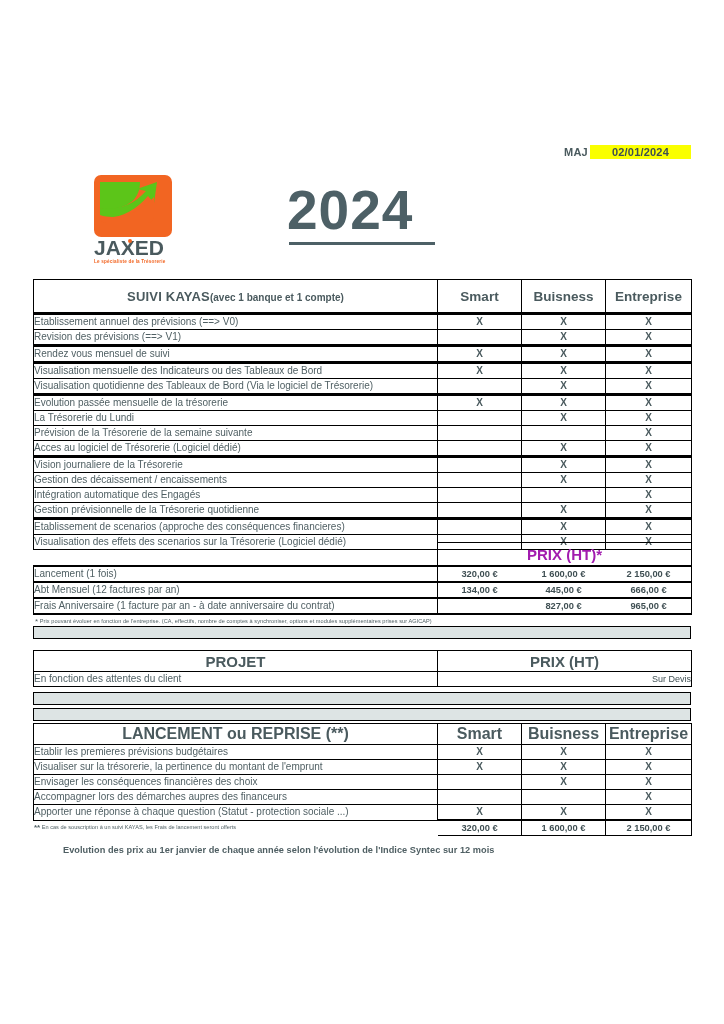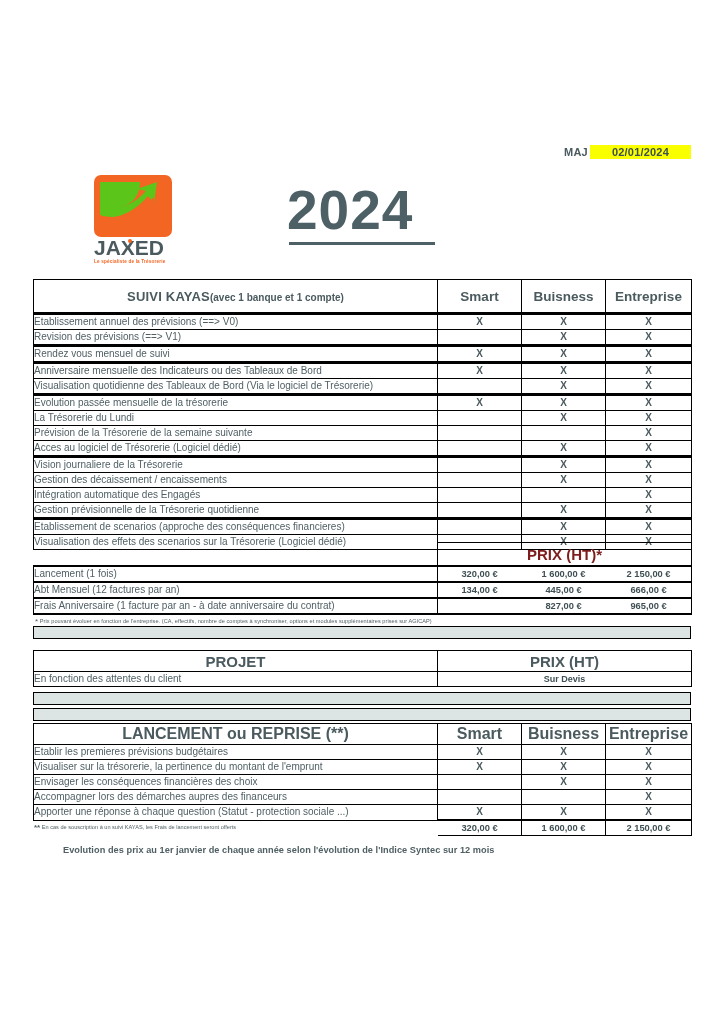--- a/index.html
+++ b/index.html
@@ -150,21 +150,21 @@
   
   #tbl-suivi { top: 279px; }
 
   
   #tbl-prix { top: 542px; }
   .prix-hdr {
     height: 22px;
     text-align: center;
     font-weight: bold;
     font-size: 15px;
-    color: #7f1d1d;
+    color: #a21caf;
   }
   .noborder { border: none !important; }
   .c-price {
     text-align: center;
     font-weight: bold;
     font-size: 9.3px;
     color: #3f4f53;
     height: 14px;
     line-height: 14px;
   }
@@ -196,22 +196,22 @@
   
   #tbl-projet { top: 650px; }
   .projet-hdr {
     height: 20px;
     text-align: center;
     font-weight: bold;
     font-size: 15px;
     color: #4a5a5e;
   }
   .projet-val {
-    text-align: center;
-    font-weight: bold;
+    text-align: right;
+    font-weight: normal;
     font-size: 9px;
     color: #3f4f53;
     height: 13px;
     line-height: 13px;
   }
 
   
   #tbl-lanc { top: 723px; }
   .lanc-hdr {
     height: 20px;
@@ -299,21 +299,21 @@
           <td class="c-mark">X</td>
           <td class="c-mark">X</td>
         </tr>
         <tr class="grp-top grp-bot">
           <td class="c-label">Rendez vous mensuel de suivi</td>
           <td class="c-mark">X</td>
           <td class="c-mark">X</td>
           <td class="c-mark">X</td>
         </tr>
         <tr class="grp-top">
-          <td class="c-label">Anniversaire mensuelle des Indicateurs ou des Tableaux de Bord</td>
+          <td class="c-label">Visualisation mensuelle des Indicateurs ou des Tableaux de Bord</td>
           <td class="c-mark">X</td>
           <td class="c-mark">X</td>
           <td class="c-mark">X</td>
         </tr>
         <tr class=" grp-bot">
           <td class="c-label">Visualisation quotidienne des Tableaux de Bord (Via le logiciel de Trésorerie)</td>
           <td class="c-mark"></td>
           <td class="c-mark">X</td>
           <td class="c-mark">X</td>
         </tr>

